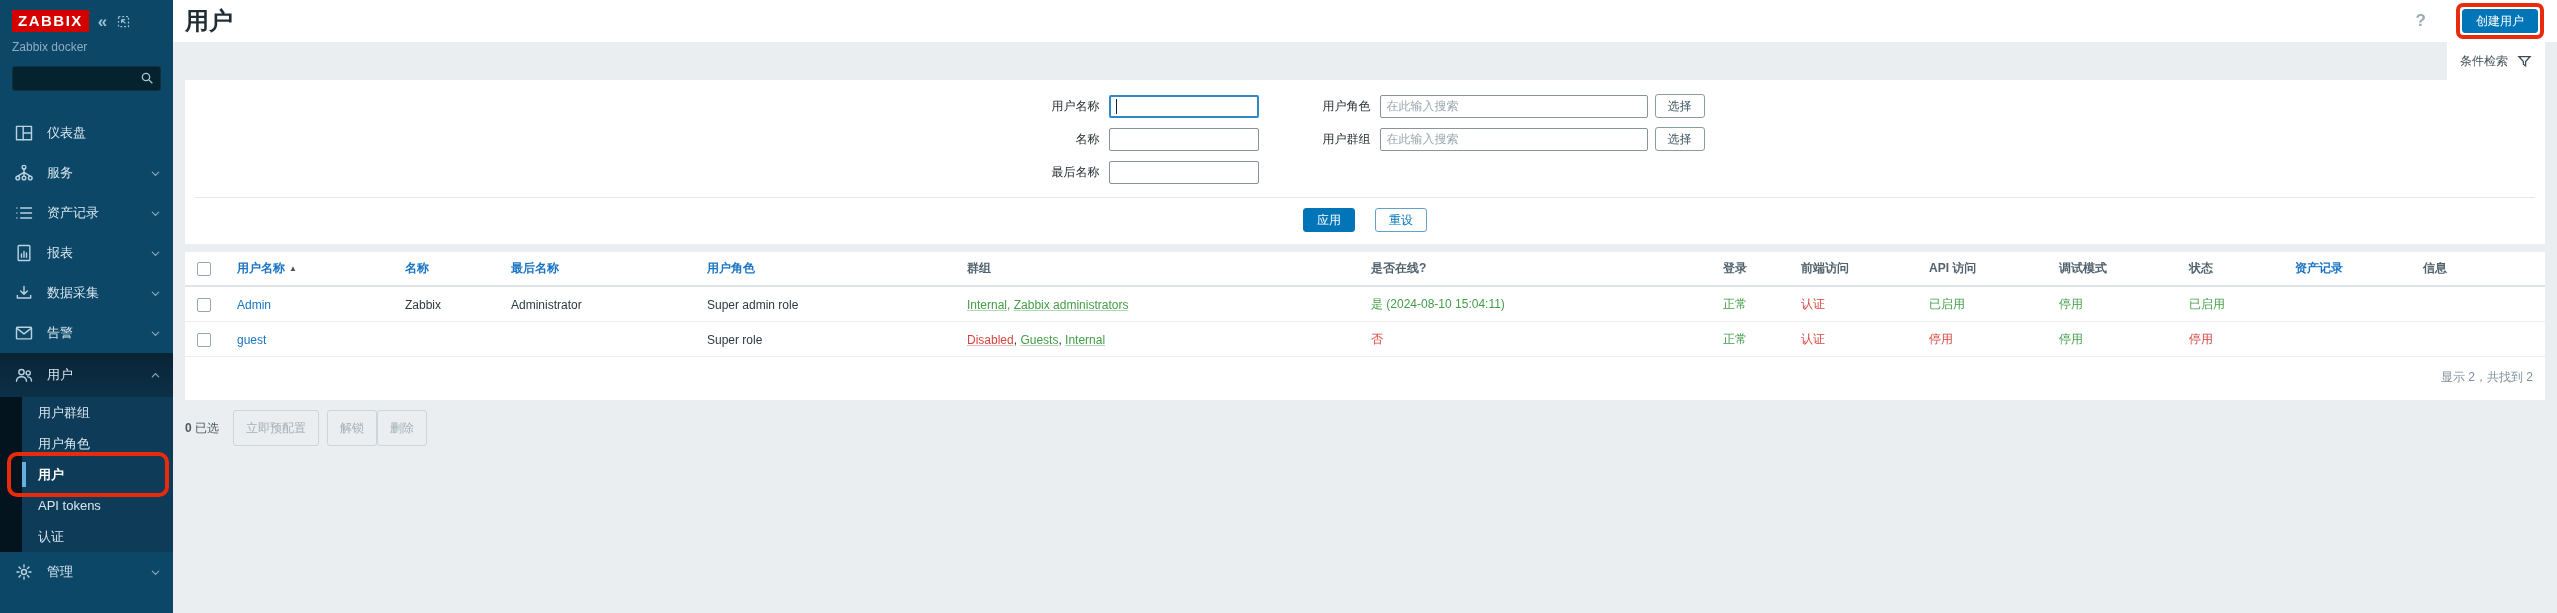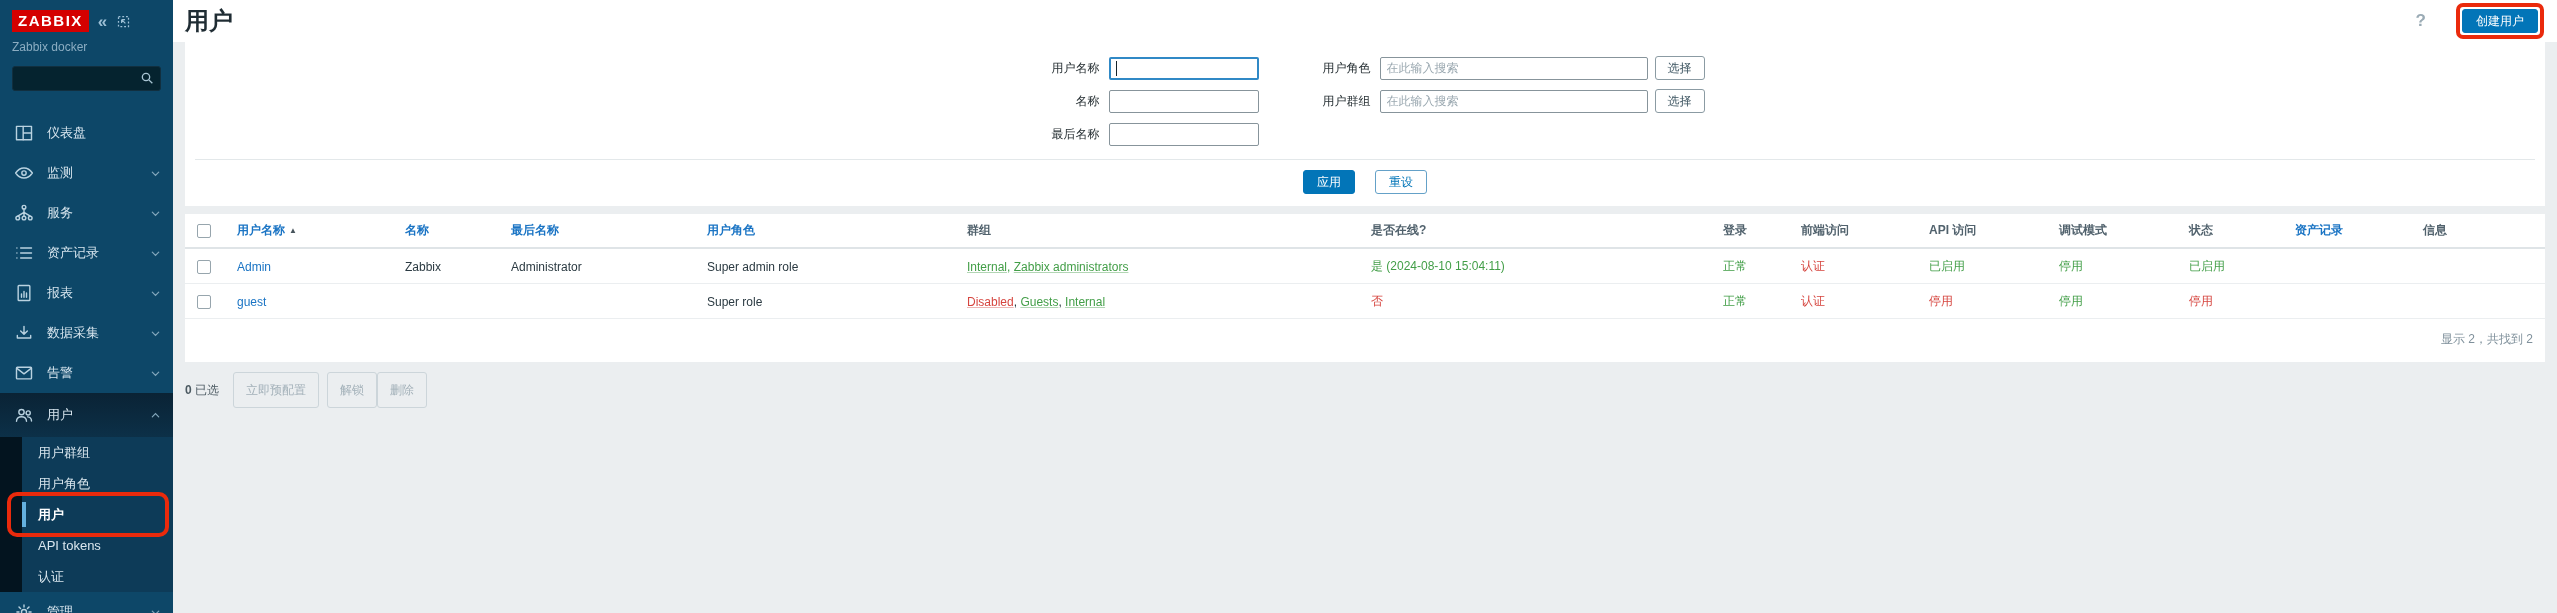--- a/index.html
+++ b/index.html
@@ -118,34 +118,20 @@
           <svg width="20" height="20" viewBox="0 0 24 24" fill="none" stroke="currentColor" stroke-width="1.7" stroke-linecap="round" stroke-linejoin="round">
             <rect x="3" y="4" width="18" height="16"></rect>
             <path d="M11 4 v16 M11 12 h10"></path>
           </svg>
         </span>
         <span>仪表盘</span>
       </div>
       <div class="nav-item">
         <span class="nav-icon">
           <svg width="20" height="20" viewBox="0 0 24 24" fill="none" stroke="currentColor" stroke-width="1.7" stroke-linecap="round" stroke-linejoin="round">
-            <path d="M2 12 C5 7.5 8.5 6 12 6 s7 1.5 10 6 c-3 4.5-6.5 6-10 6 S5 16.5 2 12 z"></path>
-            <circle cx="12" cy="12" r="2.6"></circle>
-          </svg>
-        </span>
-        <span>监测</span>
-        <span class="nav-chevron">
-          <svg width="11" height="11" viewBox="0 0 24 24" fill="none" stroke="currentColor" stroke-width="2.6" stroke-linecap="round">
-            <path d="M5 9 l7 7 7-7"></path>
-          </svg>
-        </span>
-      </div>
-      <div class="nav-item">
-        <span class="nav-icon">
-          <svg width="20" height="20" viewBox="0 0 24 24" fill="none" stroke="currentColor" stroke-width="1.7" stroke-linecap="round" stroke-linejoin="round">
             <circle cx="12" cy="5" r="2.2"></circle>
             <circle cx="4.5" cy="18" r="2.2"></circle>
             <circle cx="12" cy="18" r="2.2"></circle>
             <circle cx="19.5" cy="18" r="2.2"></circle>
             <path d="M12 7.2 v4 M12 11.2 L4.5 15.8 M12 11.2 v4.6 M12 11.2 L19.5 15.8"></path>
           </svg>
         </span>
         <span>服务</span>
         <span class="nav-chevron">
           <svg width="11" height="11" viewBox="0 0 24 24" fill="none" stroke="currentColor" stroke-width="2.6" stroke-linecap="round">
@@ -269,20 +255,30 @@
     <div class="header-right">
       <span class="help-icon">?</span>
       <span class="create-wrap">
         <button class="btn btn-primary">创建用户</button>
         <span class="btn-annotation"></span>
       </span>
     </div>
   </div>
 
   <div class="content">
+    <div class="tabrow">
+      <div class="filter-tab">
+        <span>条件检索</span>
+        <span class="funnel">
+          <svg width="15" height="15" viewBox="0 0 24 24" fill="none" stroke="currentColor" stroke-width="2">
+            <path d="M3 4 h18 l-7.2 8 v7 l-3.6 -2.2 v-4.8 z"></path>
+          </svg>
+        </span>
+      </div>
+    </div>
 
     <div class="filter-card">
       <div class="filter-form">
         <div class="filter-col" id="filter-col-left">
             <div class="filter-row">
               <label class="filter-label">用户名称</label>
               <span class="inp-wrap">
                 <input class="filter-input focused" value="" style="">
                 <span class="caret"></span>
               </span>

